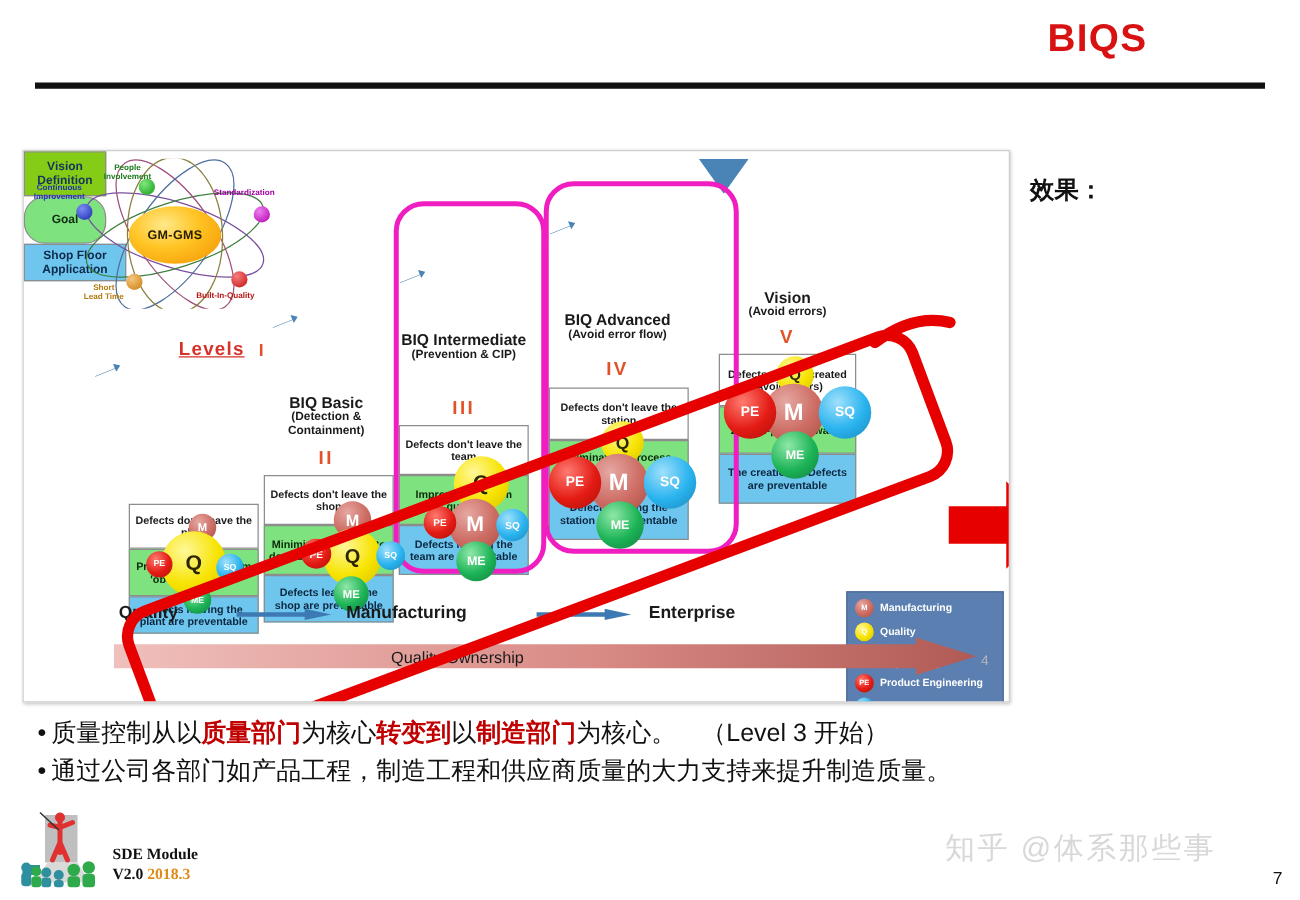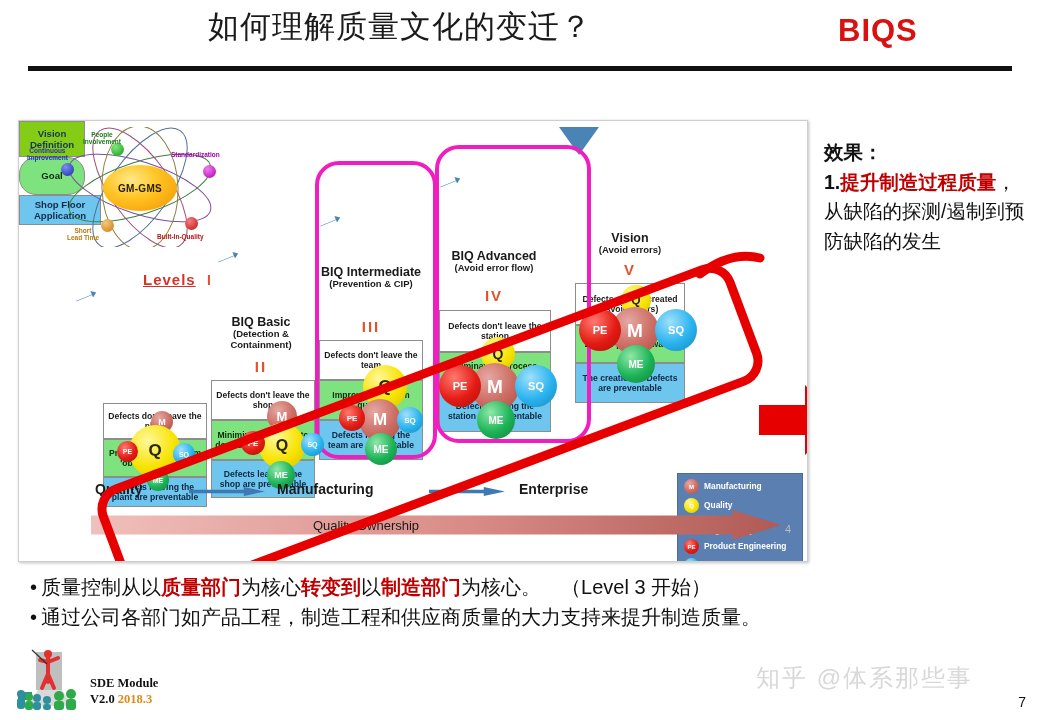--- a/index.html
+++ b/index.html
@@ -218,21 +218,20 @@
     font-size:24px;color:#d8d8d8;font-weight:400;letter-spacing:2px;
     white-space:nowrap;
   }
   .pnum{position:absolute;right:14px;top:694px;font-size:14px;color:#111;}
 </style>
 </head>
 <body>
 
 <div class="slide">
 
-  <div class="title">如何理解质量文化的变迁？</div>
   <div class="biqs">BIQS</div>
   <div class="rule"></div>
 
   <div class="diagram">
 
     <div class="atom">
       <svg width="230" height="120" style="position:absolute;left:0;top:0">
         <g fill="none" stroke-width="1">
           <ellipse cx="115" cy="61" rx="74" ry="26" stroke="#7a4f9e" transform="rotate(18 115 61)"></ellipse>
           <ellipse cx="115" cy="61" rx="74" ry="26" stroke="#3f7f3f" transform="rotate(-18 115 61)"></ellipse>
@@ -398,23 +397,20 @@
     </div>
 
   </div>
 
   <svg style="position:absolute;left:0;top:0;width:1040px;height:720px;pointer-events:none;">
     <path d="M700 274 C 724 256, 744 254, 760 258" stroke="#e60000" stroke-width="9" fill="none" stroke-linecap="round"></path>
   </svg>
 
   <div class="panel">
     <div class="hd">效果：</div>
-    <div>
-      <b>1.</b><span class="r">提升制造过程质量</span><span>，从缺陷的探测/遏制到预防缺陷的发生</span>
-    </div>
   </div>
 
   <div class="bullets">
     <div class="li">
       <span class="dot">•</span><span>质量控制从以</span><span class="r">质量部门</span><span>为核心</span><span class="r">转变到</span><span>以</span><span class="r">制造部门</span><span>为核心。　（Level 3 开始）</span>
     </div>
     <div class="li">
       <span class="dot">•</span><span>通过公司各部门如产品工程，制造工程和供应商质量的大力支持来提升制造质量。</span>
     </div>
   </div>

